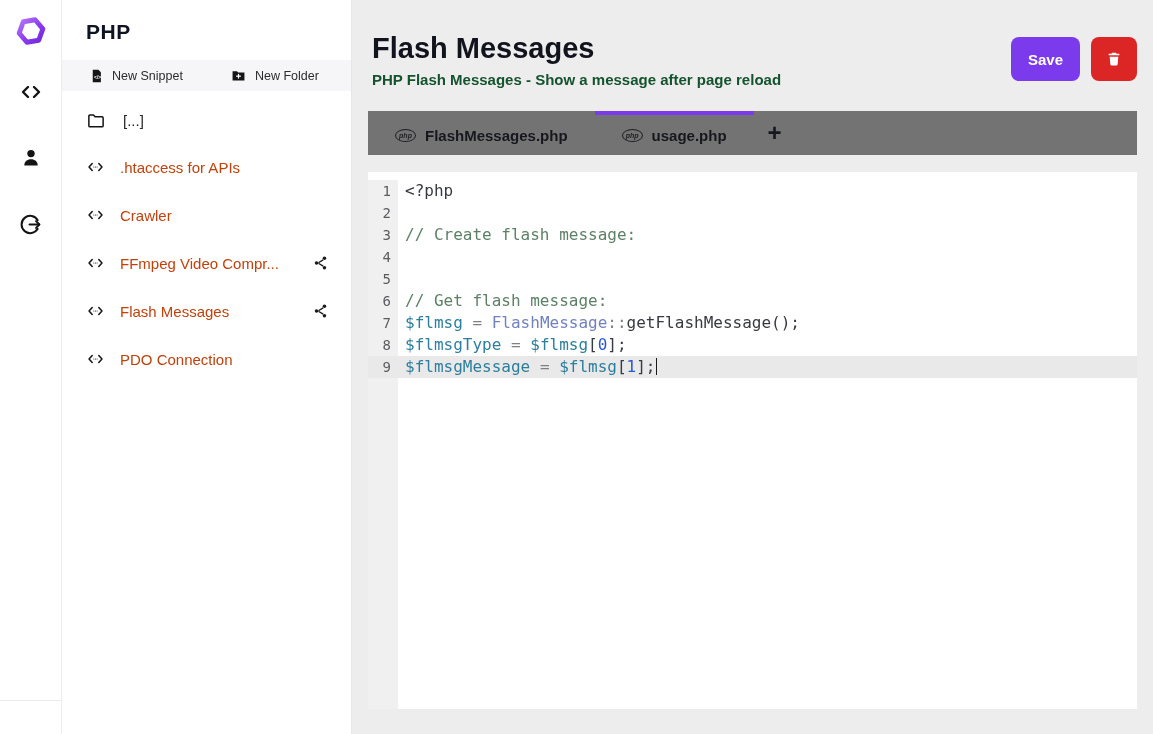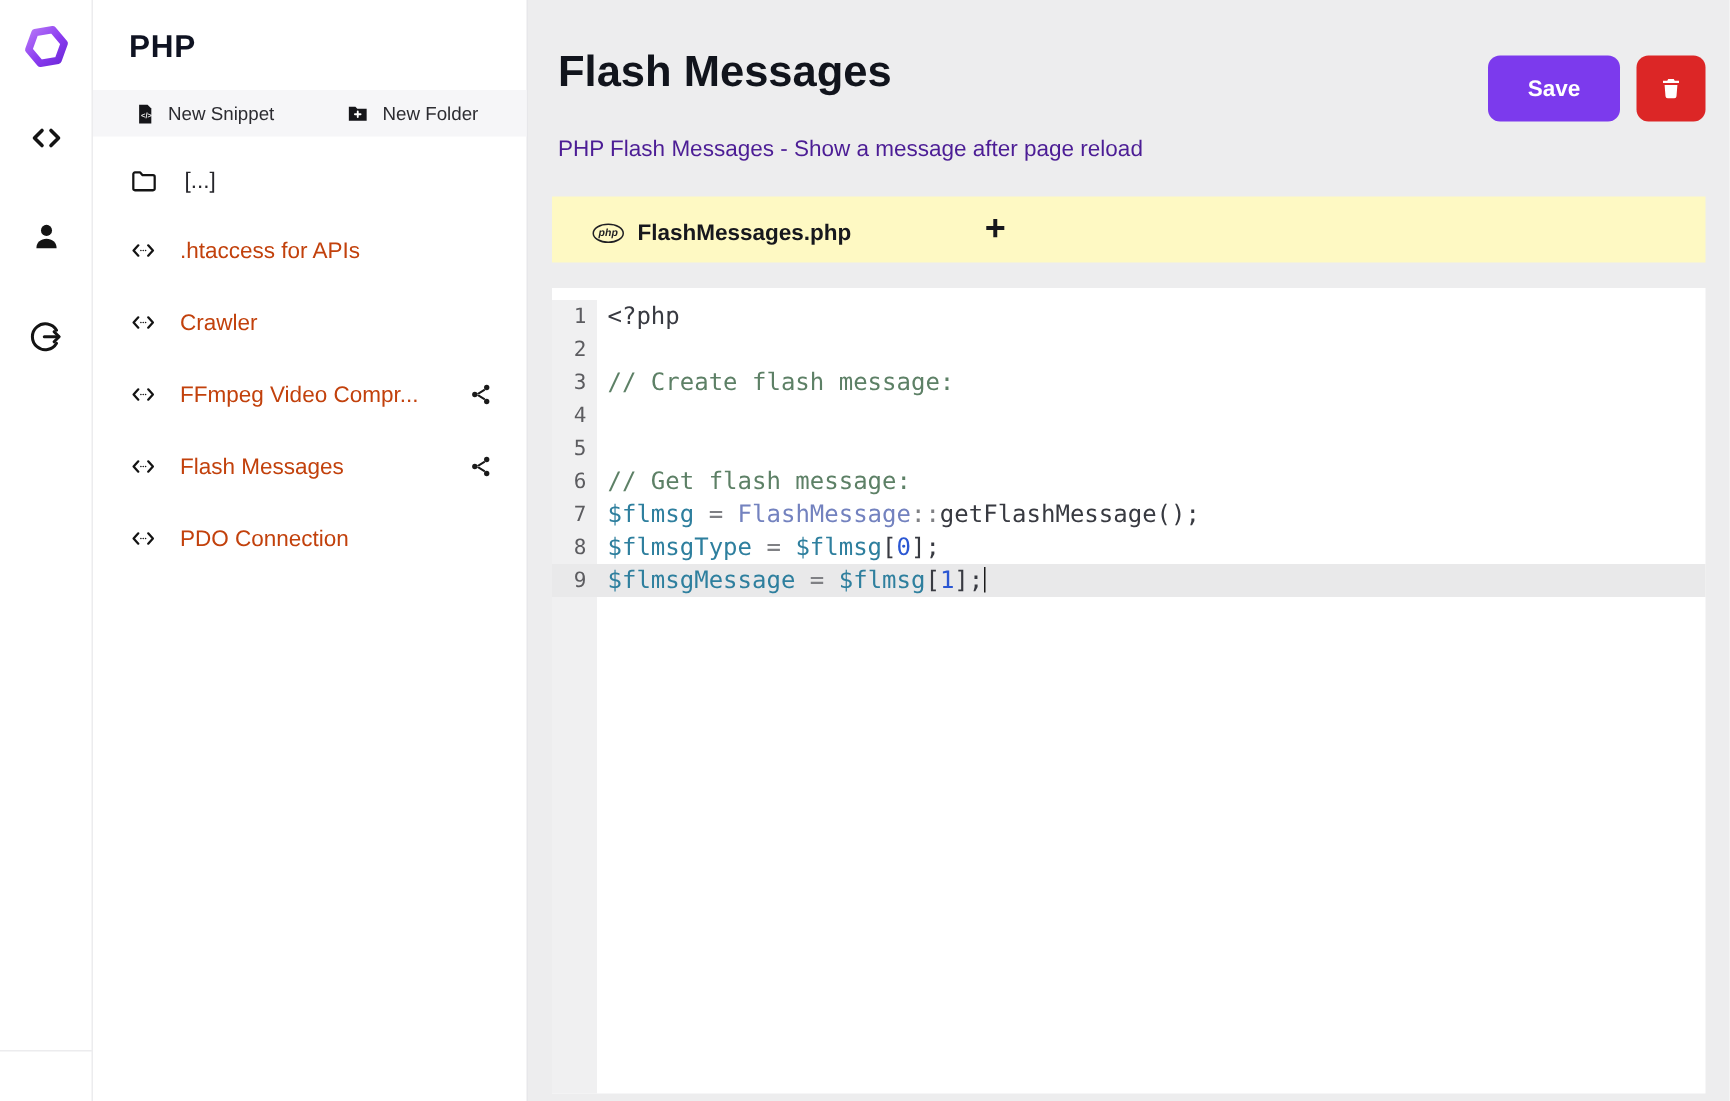--- a/index.html
+++ b/index.html
@@ -21,27 +21,27 @@
   .action-btn.folder { padding-left:20px; }
   .folder-row { display:flex; align-items:center; gap:16px; height:46px; padding:0 24px 0 23px; margin-top:6px; font-size:15px; color:#26262b; cursor:pointer; }
   .side-item { display:flex; align-items:center; gap:14px; height:48px; padding:0 22px 0 23px; font-size:15px; color:#c2410c; cursor:pointer; }
   .side-item .label { flex:1; white-space:nowrap; overflow:hidden; }
   .side-item .share { display:flex; align-items:center; cursor:pointer; }
 
   
   .main { position:absolute; left:352px; top:0; right:0; bottom:0; background:#ededee; overflow:hidden; }
   .main-header { display:flex; justify-content:space-between; align-items:flex-start; padding:30px 16px 0 20px; }
   .page-title { font-size:29px; font-weight:800; color:#11141c; line-height:36px; }
-  .page-subtitle { font-size:15px; font-weight:400; color:#4c1d95; margin-top:24px; line-height:20px; }
+  .page-subtitle { font-size:15px; font-weight:700; color:#14532d; margin-top:4px; line-height:20px; }
   .header-buttons { display:flex; gap:11px; margin-top:7px; }
-  .btn-save { width:88px; height:44px; background:#7c3aed; color:#fff; border:none; border-radius:8px; font-family:inherit; font-size:15px; font-weight:700; cursor:pointer; }
+  .btn-save { width:69px; height:44px; background:#7c3aed; color:#fff; border:none; border-radius:8px; font-family:inherit; font-size:15px; font-weight:700; cursor:pointer; }
   .btn-delete { width:46px; height:44px; background:#dc2626; border:none; border-radius:8px; display:flex; align-items:center; justify-content:center; cursor:pointer; }
 
   
-  .tabbar { margin:21px 16px 17px; background:#fef9c3; height:44px; display:flex; align-items:stretch;gap:48px; }
+  .tabbar { margin:21px 16px 17px; background:#737373; height:44px; display:flex; align-items:stretch; }
   .tab { display:flex; align-items:center; gap:9px; padding:0 27px; font-size:15px; font-weight:700; color:#17181d; border-top:4px solid transparent; cursor:pointer; background:none; border-left:none; border-right:none; border-bottom:none; font-family:inherit; }
   .tab.active { border-top-color:#7c3aed; }
   .php-badge { display:inline-flex; align-items:center; justify-content:center; width:21px; height:13px; border:1.4px solid #1f1f23; border-radius:50%; font-size:7px; font-style:italic; font-weight:700; color:#1f1f23; letter-spacing:0; }
   .tab-add { display:flex; align-items:center; padding:0 14px; font-size:24px; font-weight:700; color:#17181d; cursor:pointer; background:none; border:none; font-family:inherit; }
 
   
   .editor { margin:6px 16px 0; height:537px; background:#fff; display:flex; flex-direction:column; font-family:"DejaVu Sans Mono", monospace; }
   .code-row { display:flex; height:22px; line-height:22px; flex:0 0 22px; }
   .code-row.active { background:#e9e9ea; }
   .gutter { width:30px; flex:0 0 30px; background:#f0f0f1; text-align:right; padding-right:7px; font-size:14px; color:#5c5c60; }
@@ -230,20 +230,24 @@
       </button>
     </div>
   </div>
 
   <div class="tabbar">
     <div id="tabs" style="display:flex">
         <button class="tab">
           <span class="php-badge">php</span>
           <span>FlashMessages.php</span>
         </button>
+        <button class="tab active">
+          <span class="php-badge">php</span>
+          <span>usage.php</span>
+        </button>
       </div>
     <button class="tab-add">+</button>
   </div>
 
   <div class="editor" id="editor">
       <div class="code-row">
         <div class="gutter">1</div>
         <div class="code"><span class="tok-plain">&lt;?php</span></div>
       </div>
       <div class="code-row">

